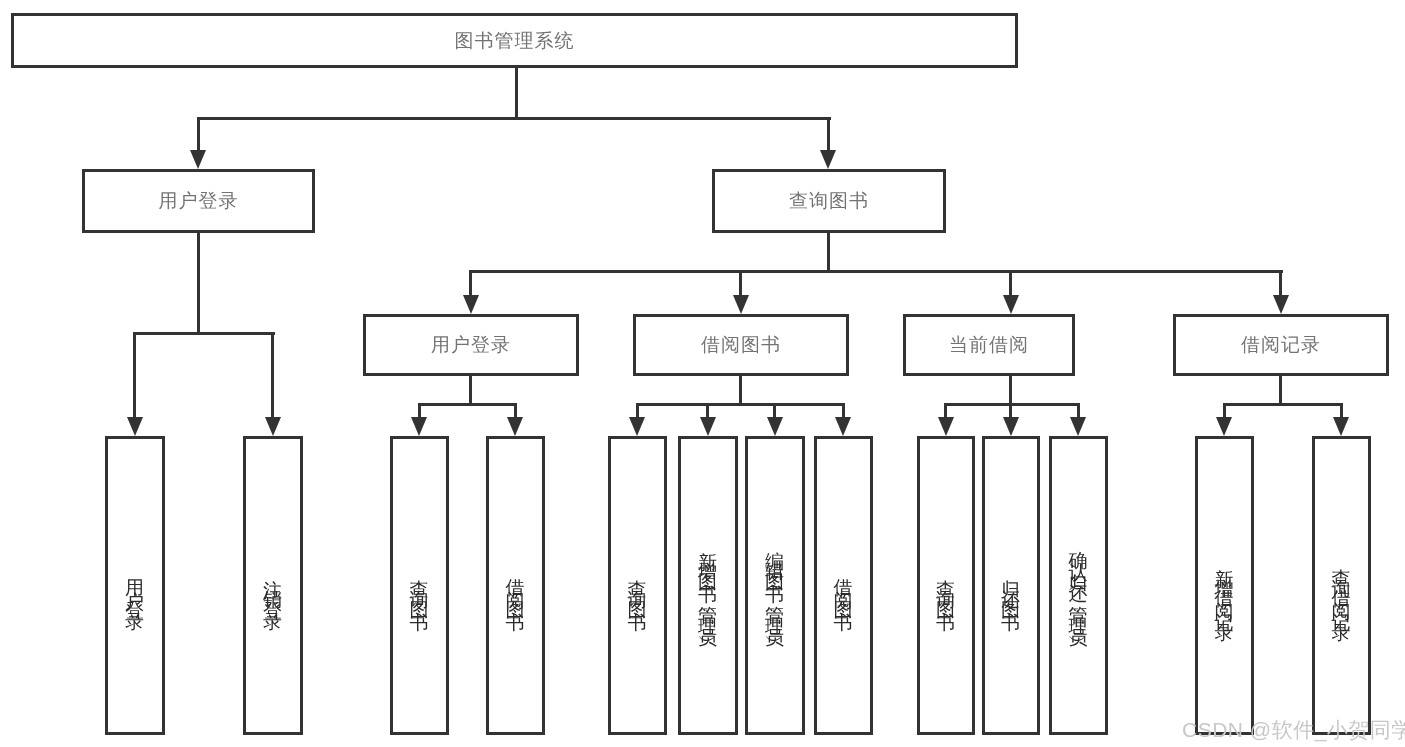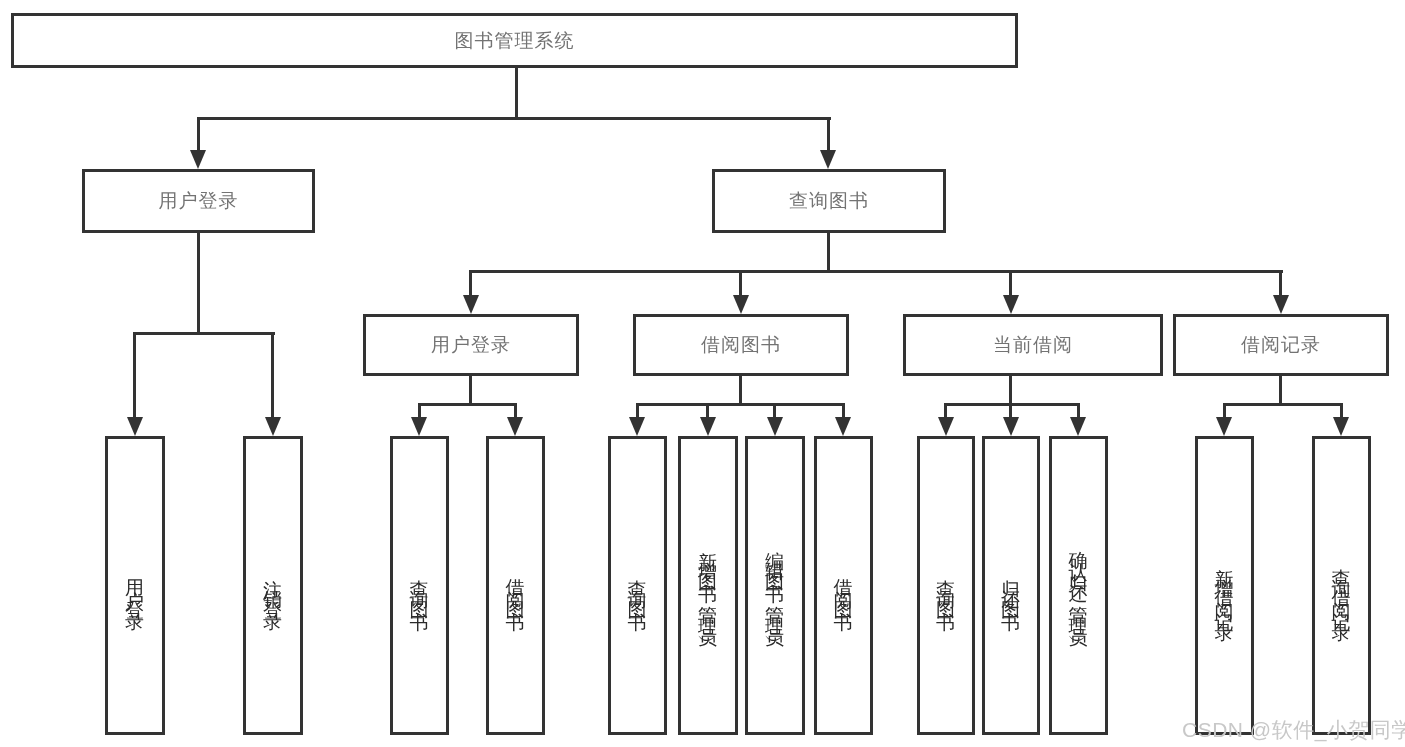--- a/index.html
+++ b/index.html
@@ -99,21 +99,21 @@
   <div class="arrow" style="left:1003px; top:295px;"></div>
   <div class="vline" style="left:1279px; top:272px; height:24px;"></div>
   <div class="arrow" style="left:1273px; top:295px;"></div>
 
   <div class="hbox" style="left:363px; top:314px; width:216px; height:62px;">
     <span>用户登录</span>
   </div>
   <div class="hbox" style="left:633px; top:314px; width:216px; height:62px;">
     <span>借阅图书</span>
   </div>
-  <div class="hbox" style="left:903px; top:314px; width:260px; height:62px;">
+  <div class="hbox" style="left:903px; top:314px; width:172px; height:62px;">
     <span>当前借阅</span>
   </div>
   <div class="hbox" style="left:1173px; top:314px; width:216px; height:62px;">
     <span>借阅记录</span>
   </div>
 
   <div class="vline" style="left:197px; top:233px; height:100px;"></div>
   <div class="hline" style="left:133px; top:332px; width:142px;"></div>
   <div class="vline" style="left:133px; top:334px; height:84px;"></div>
   <div class="arrow" style="left:127px; top:417px;"></div>

